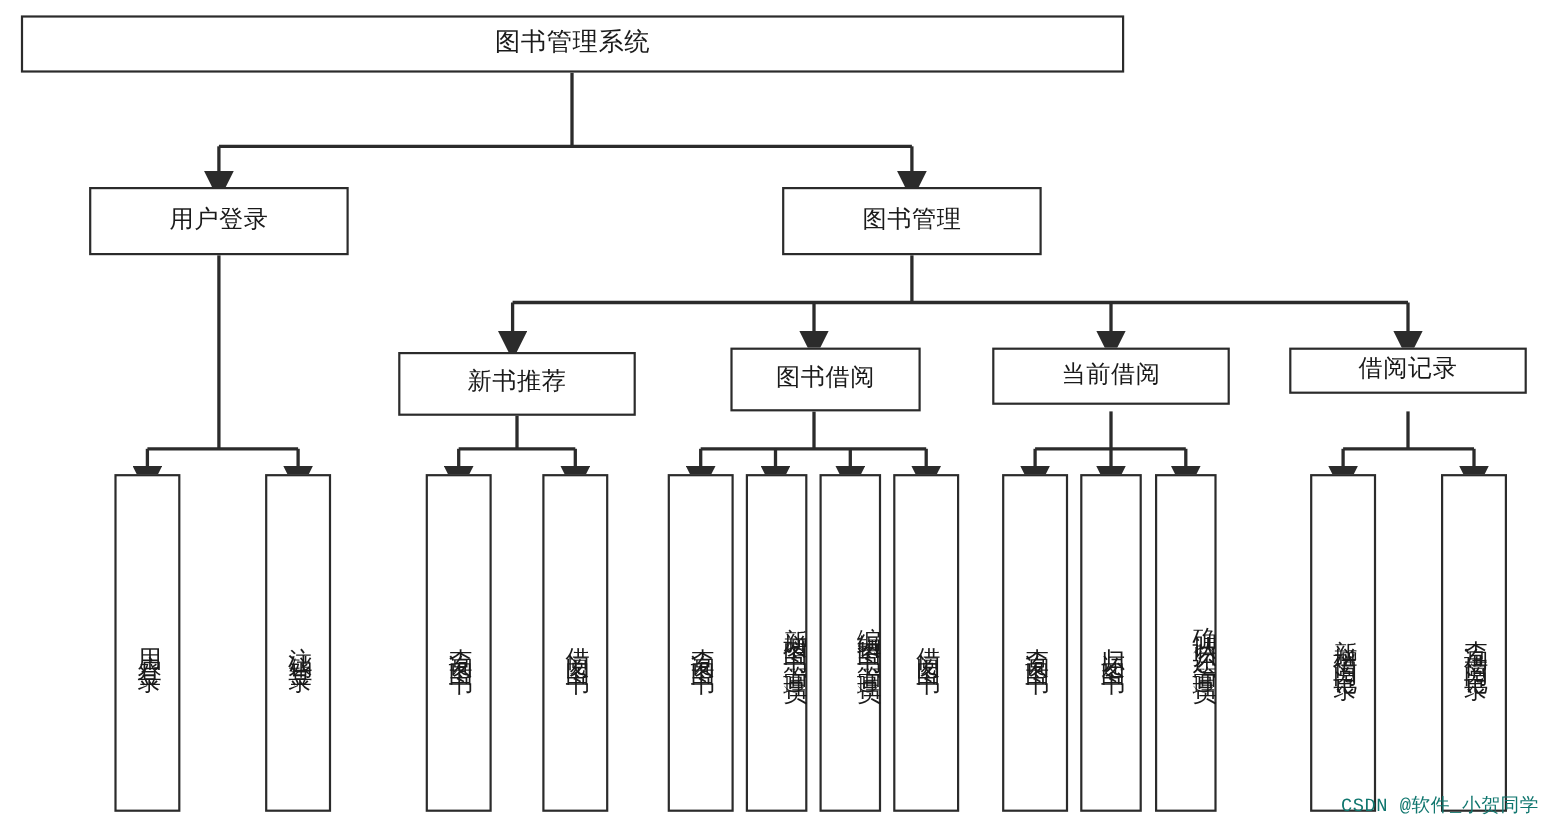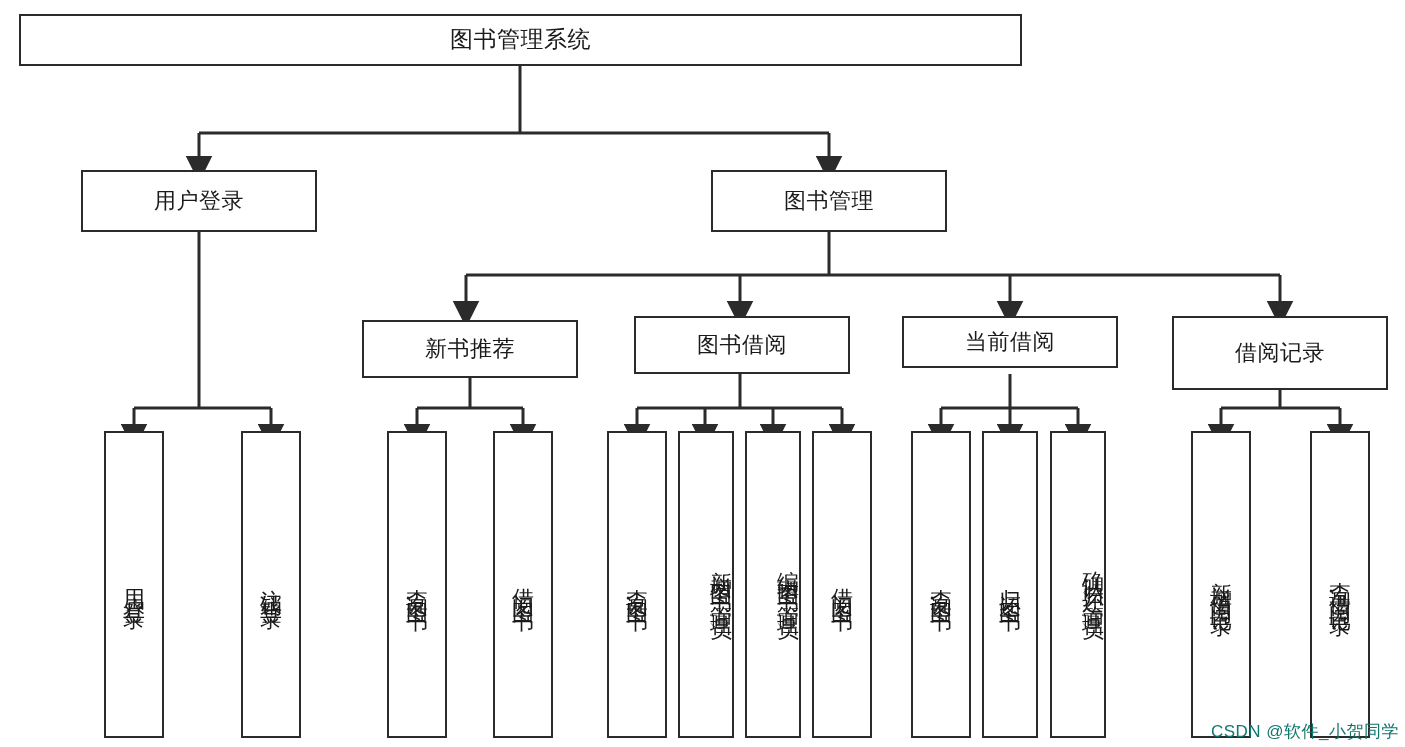--- a/index.html
+++ b/index.html
@@ -5,21 +5,21 @@
   html, body {
     margin: 0;
     padding: 0;
     background: #ffffff;
   }
   #canvas {
     position: relative;
     width: 1405px;
     height: 747px;
     background: #ffffff;
-    font-family: Liberation Sans, sans-serif;
+    font-family: Liberation Mono, monospace;
     overflow: hidden;
   }
   #edges {
     position: absolute;
     left: 0; top: 0;
     width: 1405px;
     height: 747px;
     pointer-events: none;
   }
   .node {
@@ -118,23 +118,23 @@
       <path d="M1340,408 L1340,428" marker-end="url(#arrow)"></path>
     </g>
   </svg>
 
   <div class="node node-h node-title" style="left:19px; top:14px; width:1003px; height:52px;">图书管理系统</div>
 
   <div class="node node-h" style="left:81px; top:170px; width:236px; height:62px;">用户登录</div>
   <div class="node node-h" style="left:711px; top:170px; width:236px; height:62px;">图书管理</div>
 
   <div class="node node-h" style="left:362px; top:320px; width:216px; height:58px;">新书推荐</div>
-  <div class="node node-h" style="left:634px; top:316px; width:216px; height:58px;">图书借阅</div>
+  <div class="node node-h" style="left:664px; top:316px; width:173px; height:58px;">图书借阅</div>
   <div class="node node-h" style="left:902px; top:316px; width:216px; height:52px;">当前借阅</div>
-  <div class="node node-h" style="left:1172px; top:316px; width:216px; height:74px;">借阅记录</div>
+  <div class="node node-h" style="left:1172px; top:316px; width:216px; height:42px;">借阅记录</div>
 
   <div class="node node-v" style="left:104px; top:431px; width:60px; height:307px;">用户登录</div>
   <div class="node node-v" style="left:241px; top:431px; width:60px; height:307px;">注销登录</div>
 
   <div class="node node-v" style="left:387px; top:431px; width:60px; height:307px;">查询图书</div>
   <div class="node node-v" style="left:493px; top:431px; width:60px; height:307px;">借阅图书</div>
 
   <div class="node node-v" style="left:607px; top:431px; width:60px; height:307px;">查询图书</div>
   <div class="node node-v top-aligned" style="left:678px; top:431px; width:56px; height:307px;">新增图书（管理员）</div>
   <div class="node node-v top-aligned" style="left:745px; top:431px; width:56px; height:307px;">编辑图书（管理员）</div>

